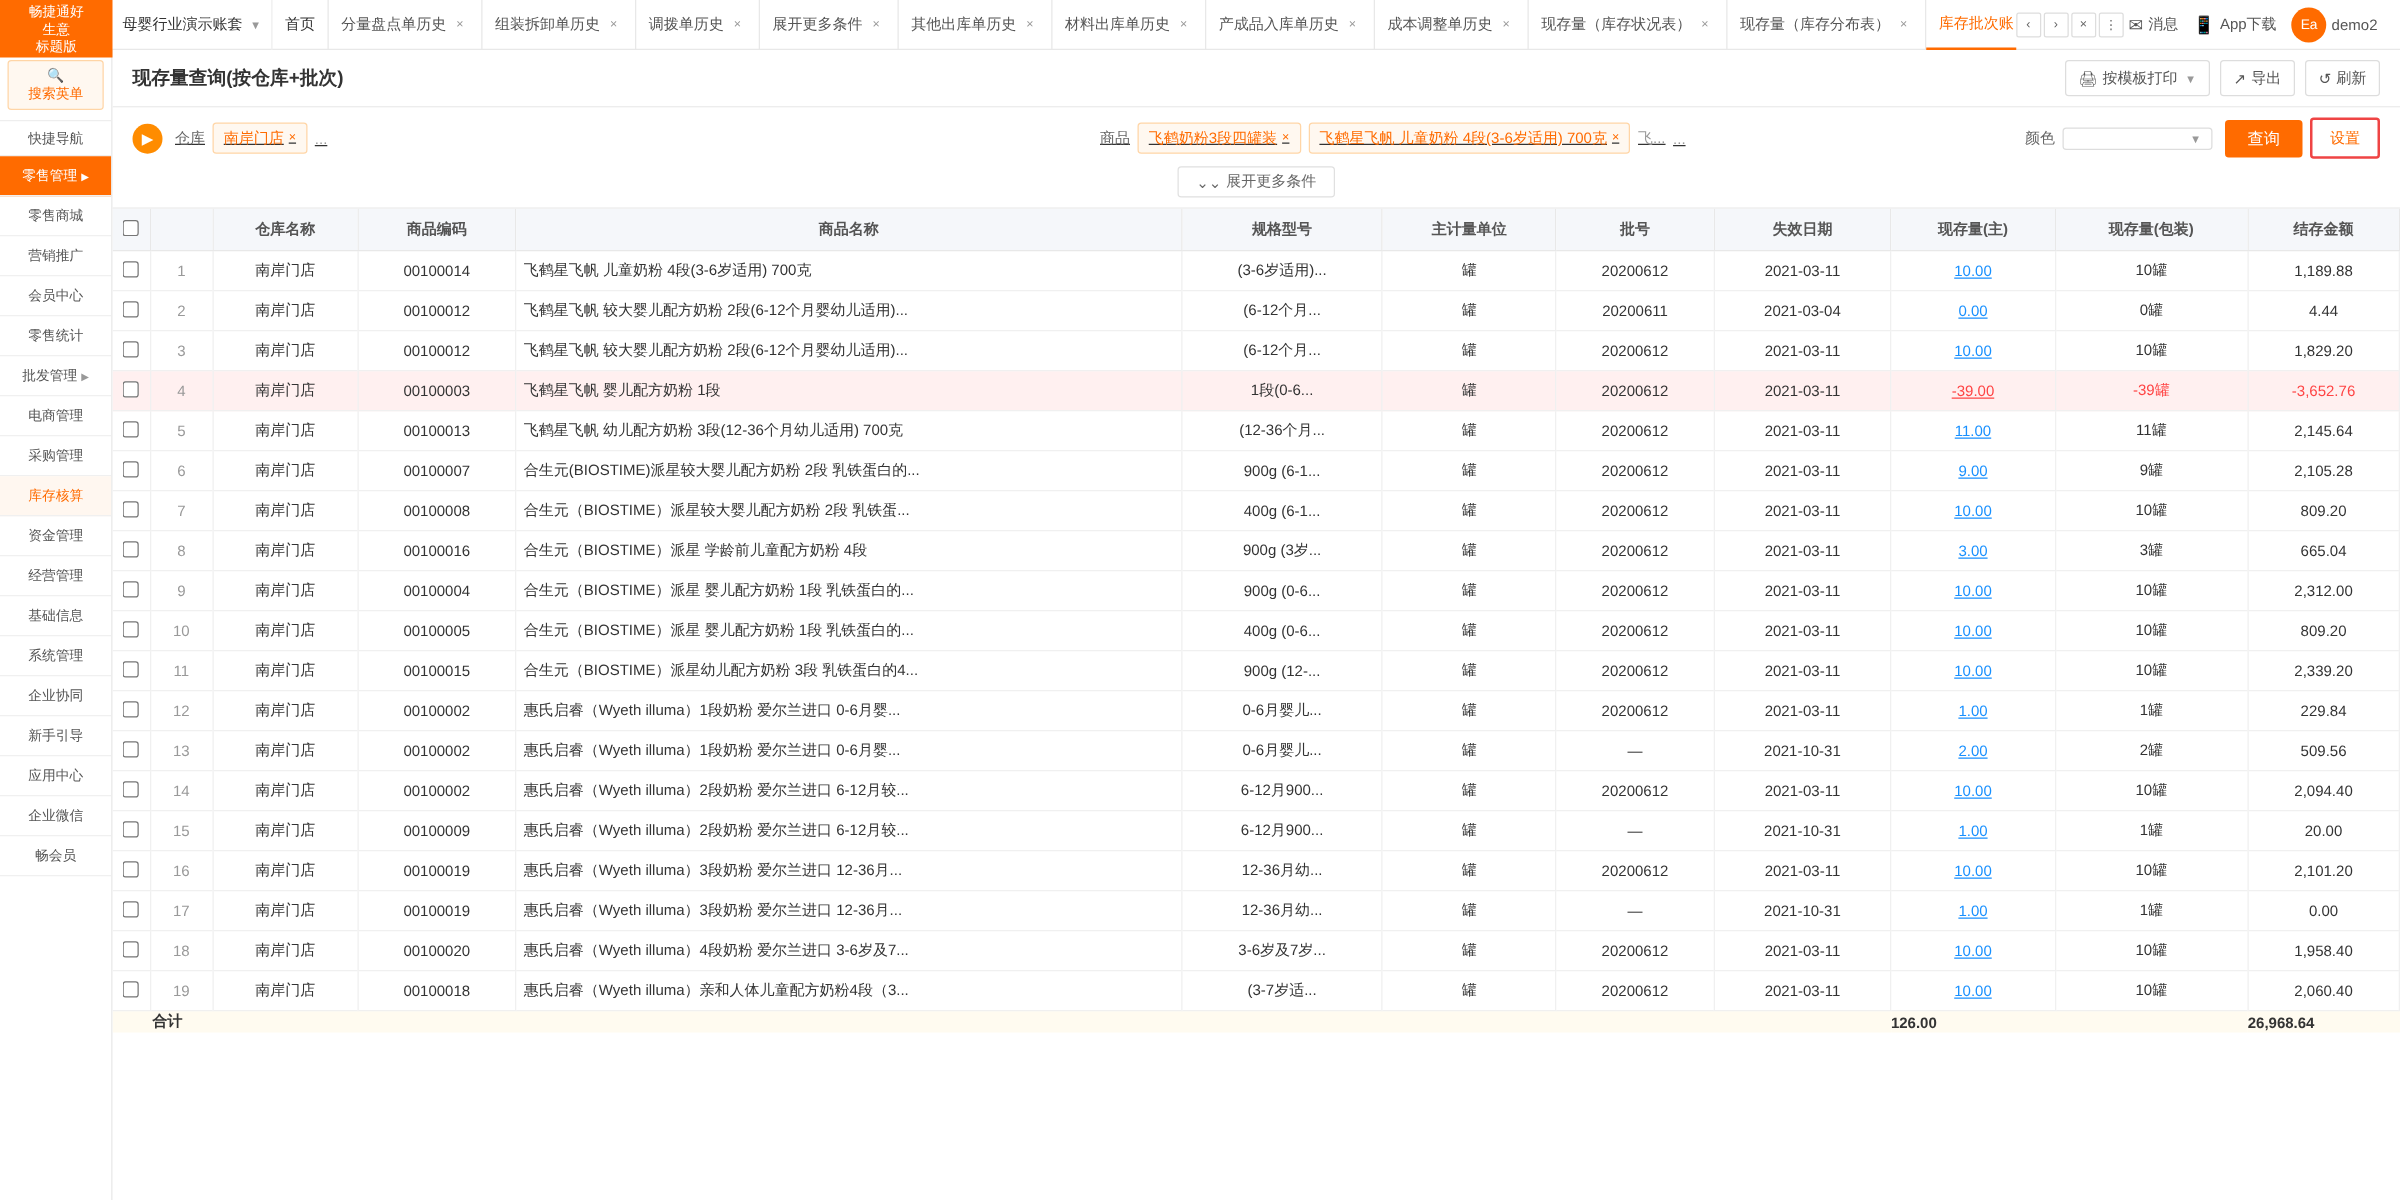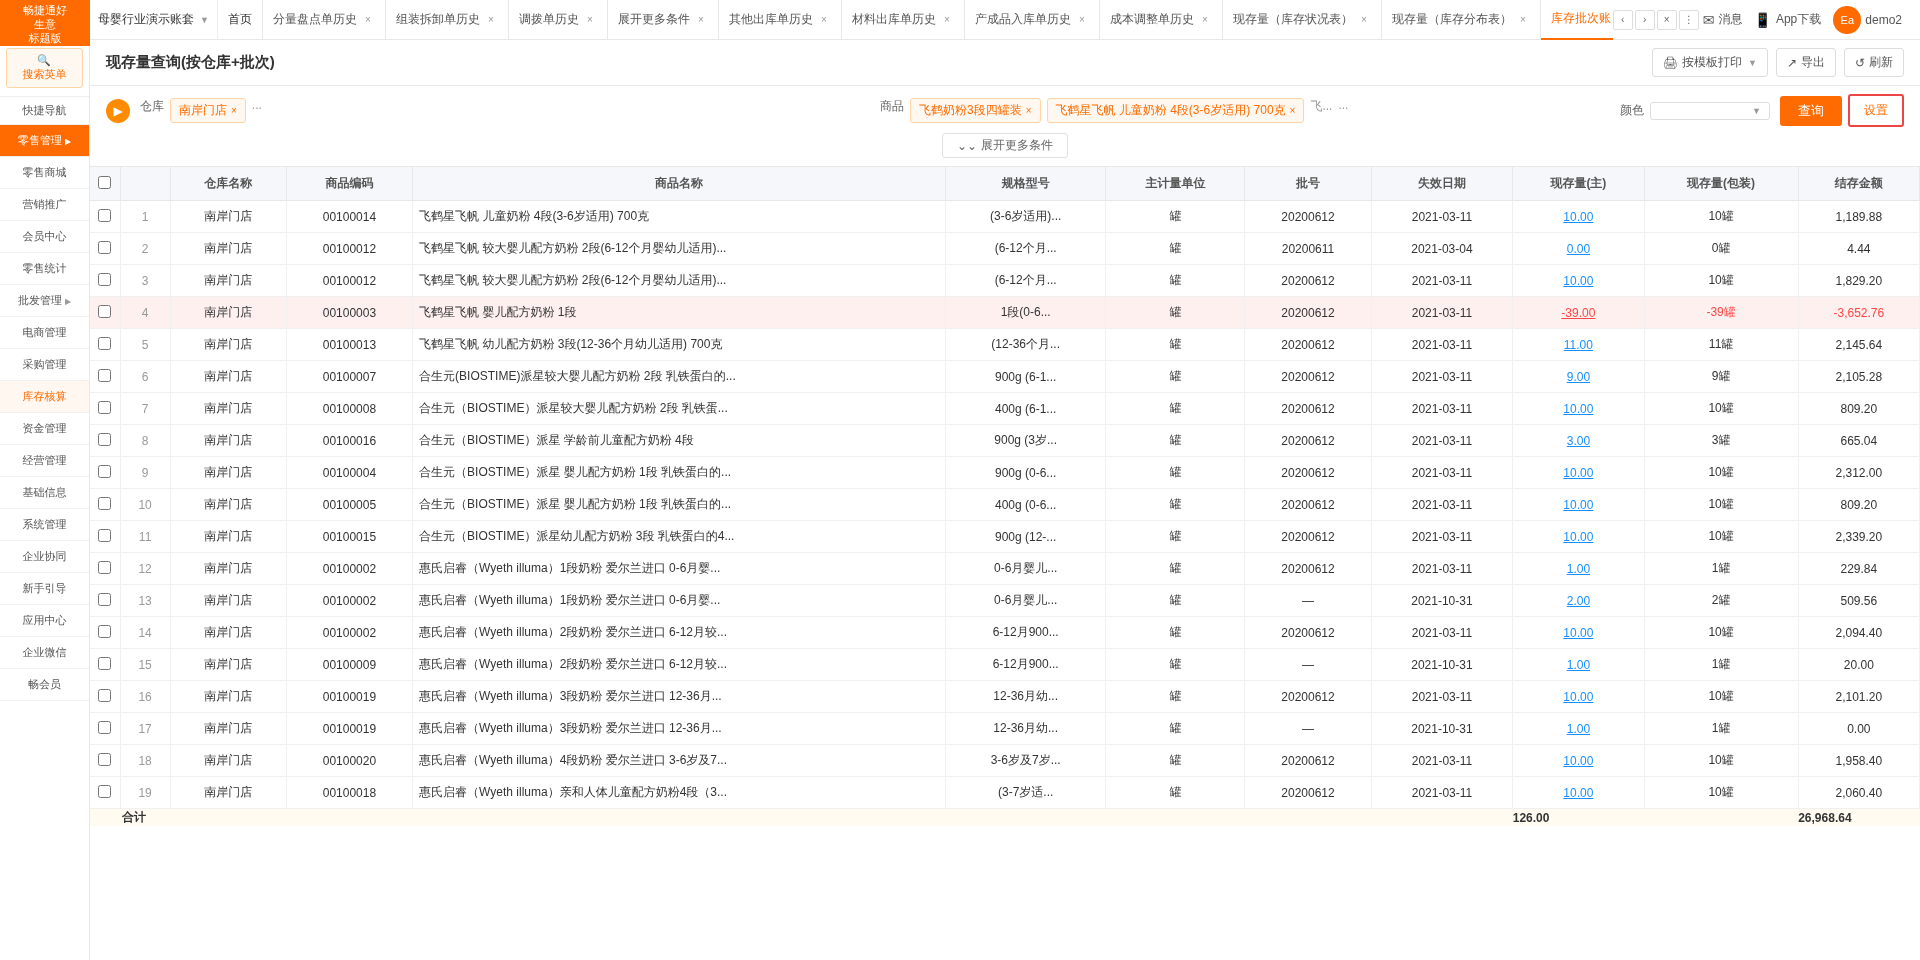--- a/index.html
+++ b/index.html
@@ -109,21 +109,21 @@
     }
     .filter-row {
       display: flex; align-items: center; gap: 10px; flex-wrap: nowrap;
     }
     .filter-expand-btn {
       display: flex; align-items: center; justify-content: center;
       width: 24px; height: 24px; border-radius: 50%; background: #ff8c00;
       color: #fff; cursor: pointer; font-size: 12px; flex-shrink: 0;
     }
     .filter-group {
-      display: flex; gap: 6px; flex: 1;
+      display: flex; align-items: center; gap: 6px; flex: 1; text-decoration: underline;
     }
     .filter-label { color: #666; white-space: nowrap; font-size: 12px; }
     .filter-tag {
       display: flex; align-items: center; gap: 4px; padding: 3px 8px;
       background: #fff8f0; border: 1px solid #ffd5a6; border-radius: 3px;
       color: #ff6b00; font-size: 12px;
     }
     .filter-tag-close { cursor: pointer; font-size: 10px; color: #ff6b00; }
     .filter-more { color: #999; cursor: pointer; }
     .filter-end-actions { display: flex; align-items: center; gap: 6px; margin-left: auto; }

